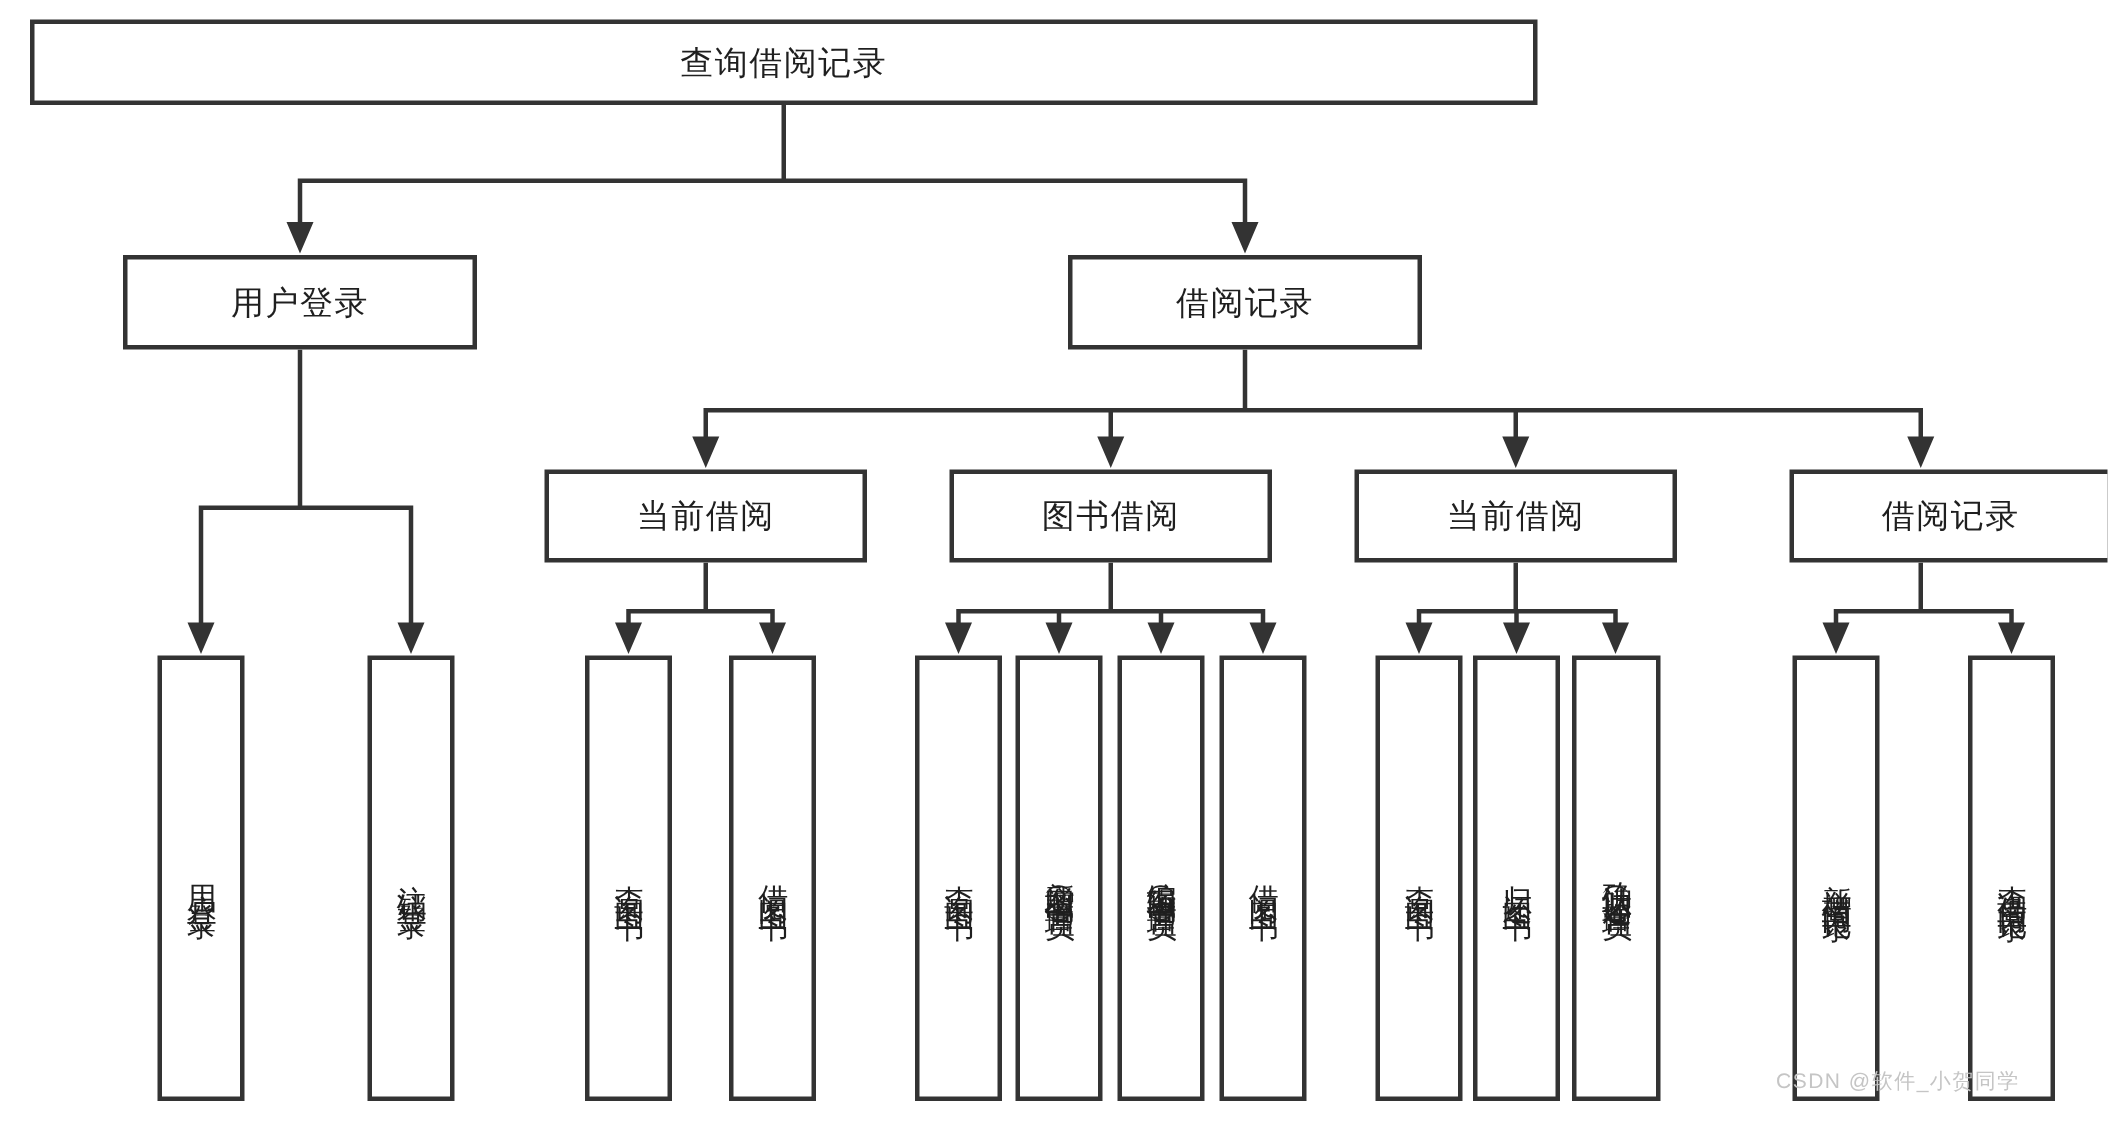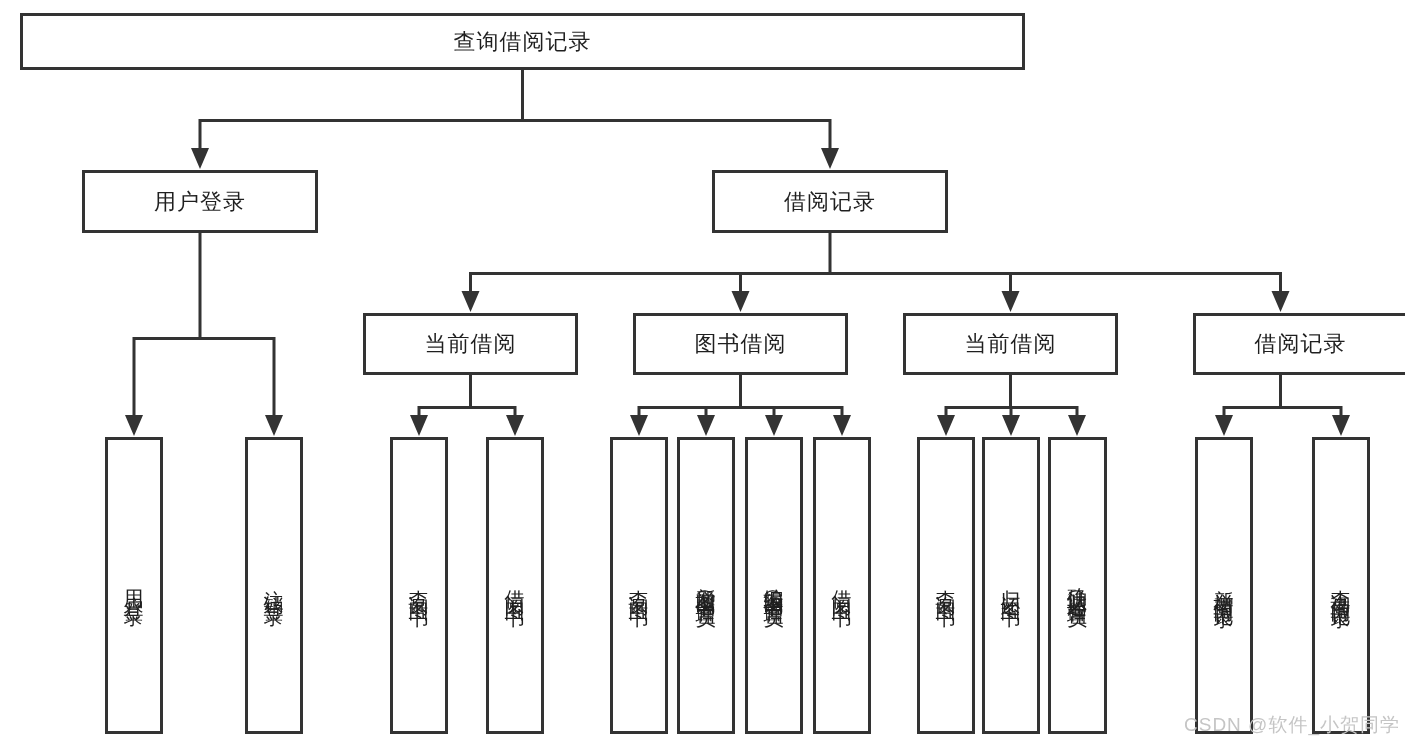--- a/index.html
+++ b/index.html
@@ -34,21 +34,21 @@
     writing-mode: vertical-rl;
     text-orientation: mixed;
     letter-spacing: 6px;
     line-height: 1;
     max-height: 270px;
   }
   .watermark {
     position: absolute;
     left: 1184px;
     top: 712px;
-    font-size: 19px;
+    font-size: 14px;
     letter-spacing: 1px;
     color: var(--wm);
     white-space: nowrap;
     z-index: 5;
   }
 </style>
 </head>
 <body>
 
 <div class="canvas">

